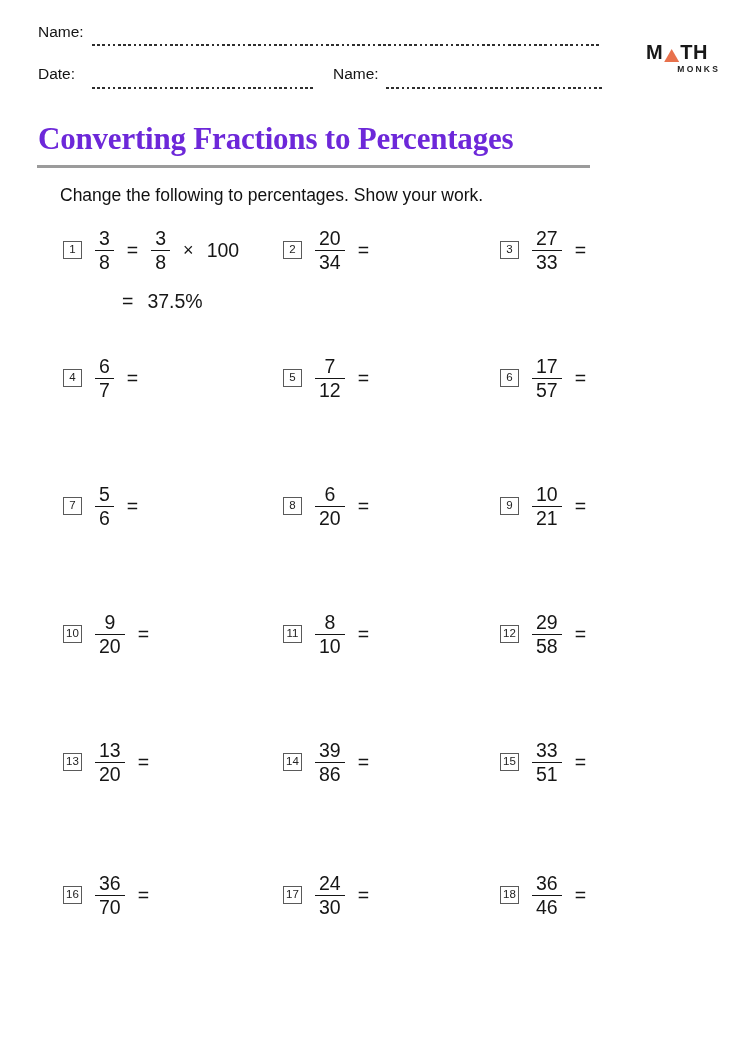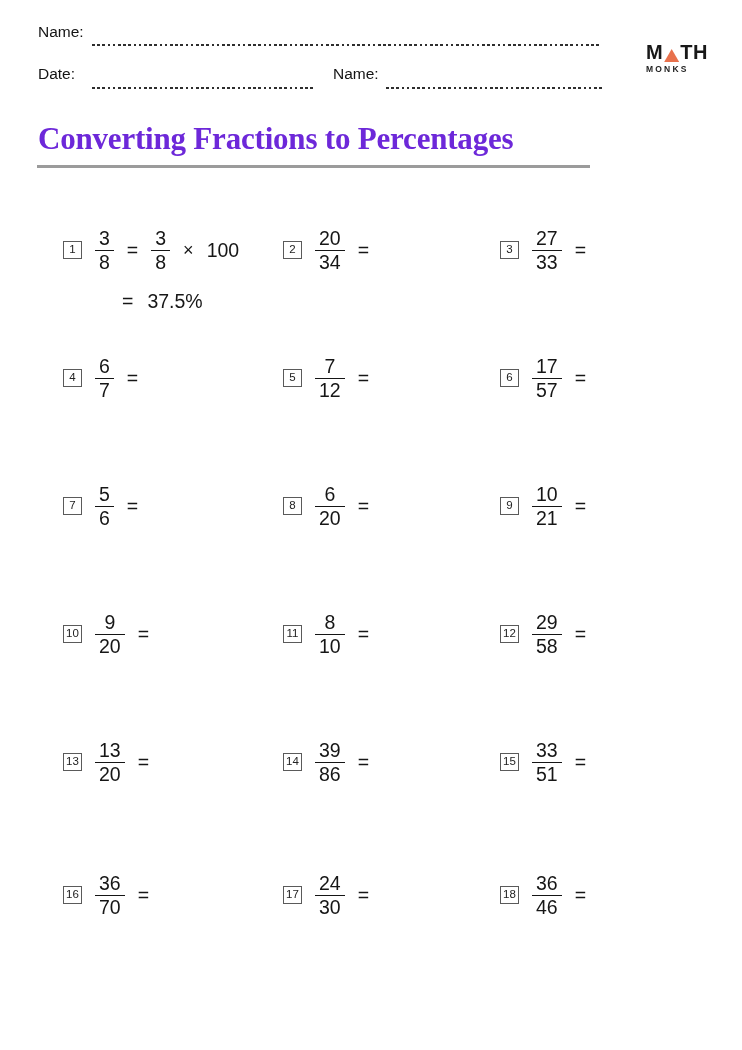--- a/index.html
+++ b/index.html
@@ -12,21 +12,21 @@
   .dotline{
     position:absolute;height:2px;
     background-image:repeating-linear-gradient(90deg,#2e2e2e 0 2.6px,transparent 2.6px 5.2px);
   }
   .logo{position:absolute;left:646px;top:41px;width:74px;}
   .logo-word{display:flex;align-items:baseline;font-weight:700;font-size:20px;letter-spacing:.5px;color:#181818;}
   .logo-triangle{
     width:15px;height:13px;background:#E8714C;align-self:flex-end;margin:0 1px 2px 1px;
     clip-path:polygon(50% 0,0 100%,100% 100%);
   }
-  .logo-sub{font-size:8.5px;font-weight:700;letter-spacing:2.2px;text-align:left;margin-top:0px;color:#232323;}
+  .logo-sub{font-size:8.5px;font-weight:700;letter-spacing:2.2px;text-align:right;margin-top:0px;color:#232323;}
   
   .title{
     position:absolute;left:38px;top:121px;
     font-family:"Liberation Serif",serif;font-weight:700;font-size:31px;letter-spacing:-.2px;color:#6d28d9;
     white-space:nowrap;
   }
   .title-rule{position:absolute;left:37px;top:165px;width:553px;height:3px;background:#9b9b9b;}
   .instruction{position:absolute;left:60px;top:185px;font-size:17.5px;color:#111;}
   
   .prob{
@@ -65,20 +65,21 @@
     <div class="logo-word">
       <span>M</span>
       <span class="logo-triangle"></span>
       <span>TH</span>
     </div>
     <div class="logo-sub">MONKS</div>
   </div>
 
   <div class="title">Converting Fractions to Percentages</div>
   <div class="title-rule"></div>
+  <div class="instruction">Change the following to percentages. Show your work.</div>
 
   <div class="prob" style="left:63px;top:227px">
     <span class="pbox">1</span>
     <span class="frac">
       <span class="fnum">3</span>
       <span class="fden">8</span>
     </span>
     <span class="feq">=</span>
     <span class="frac">
       <span class="fnum">3</span>

